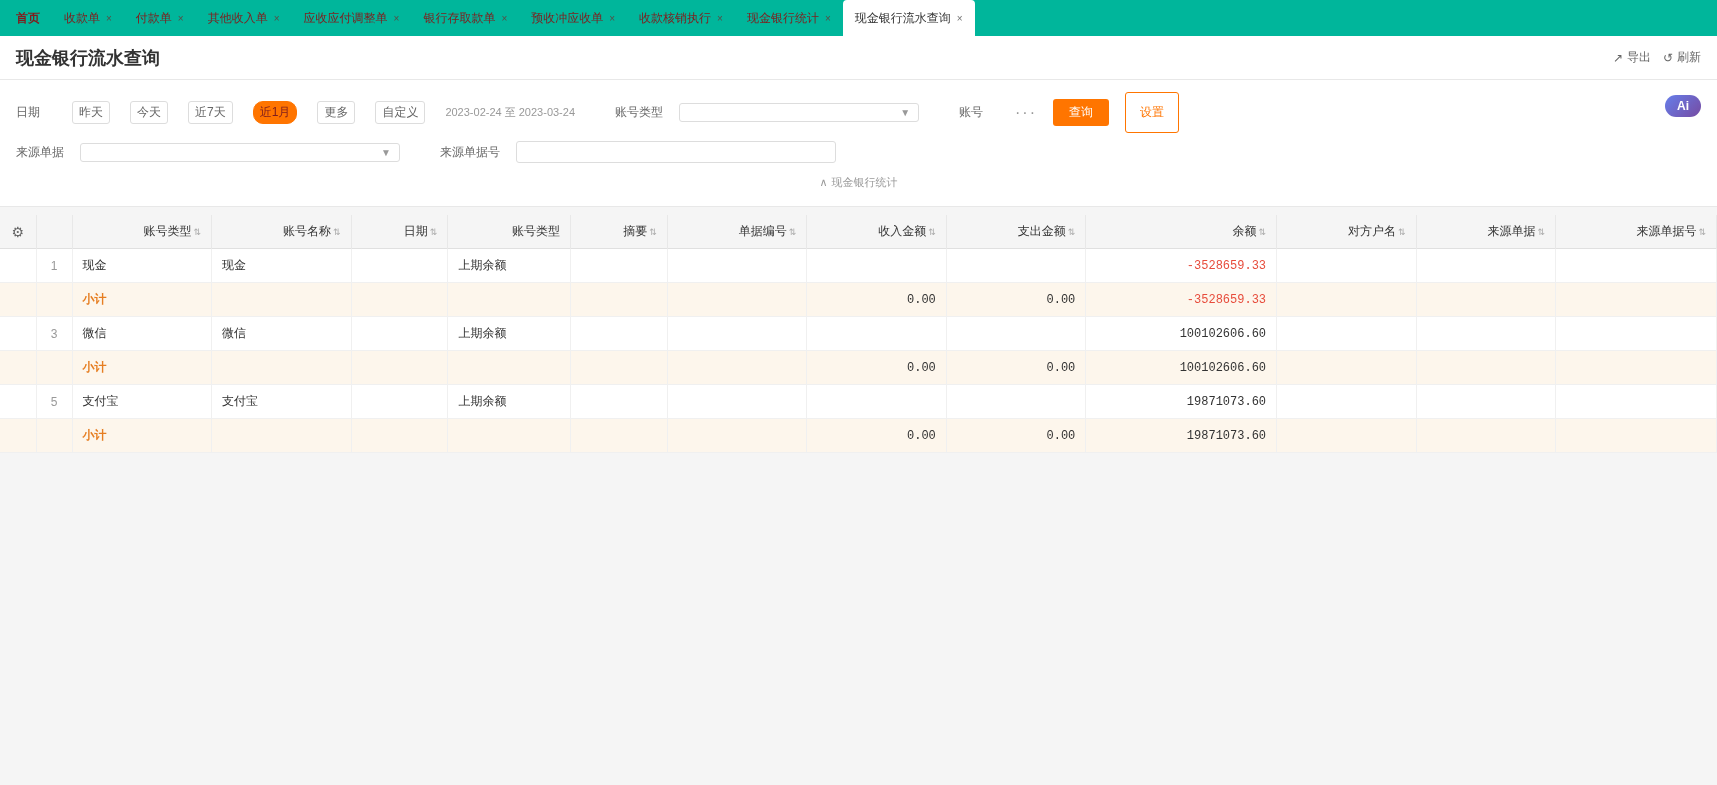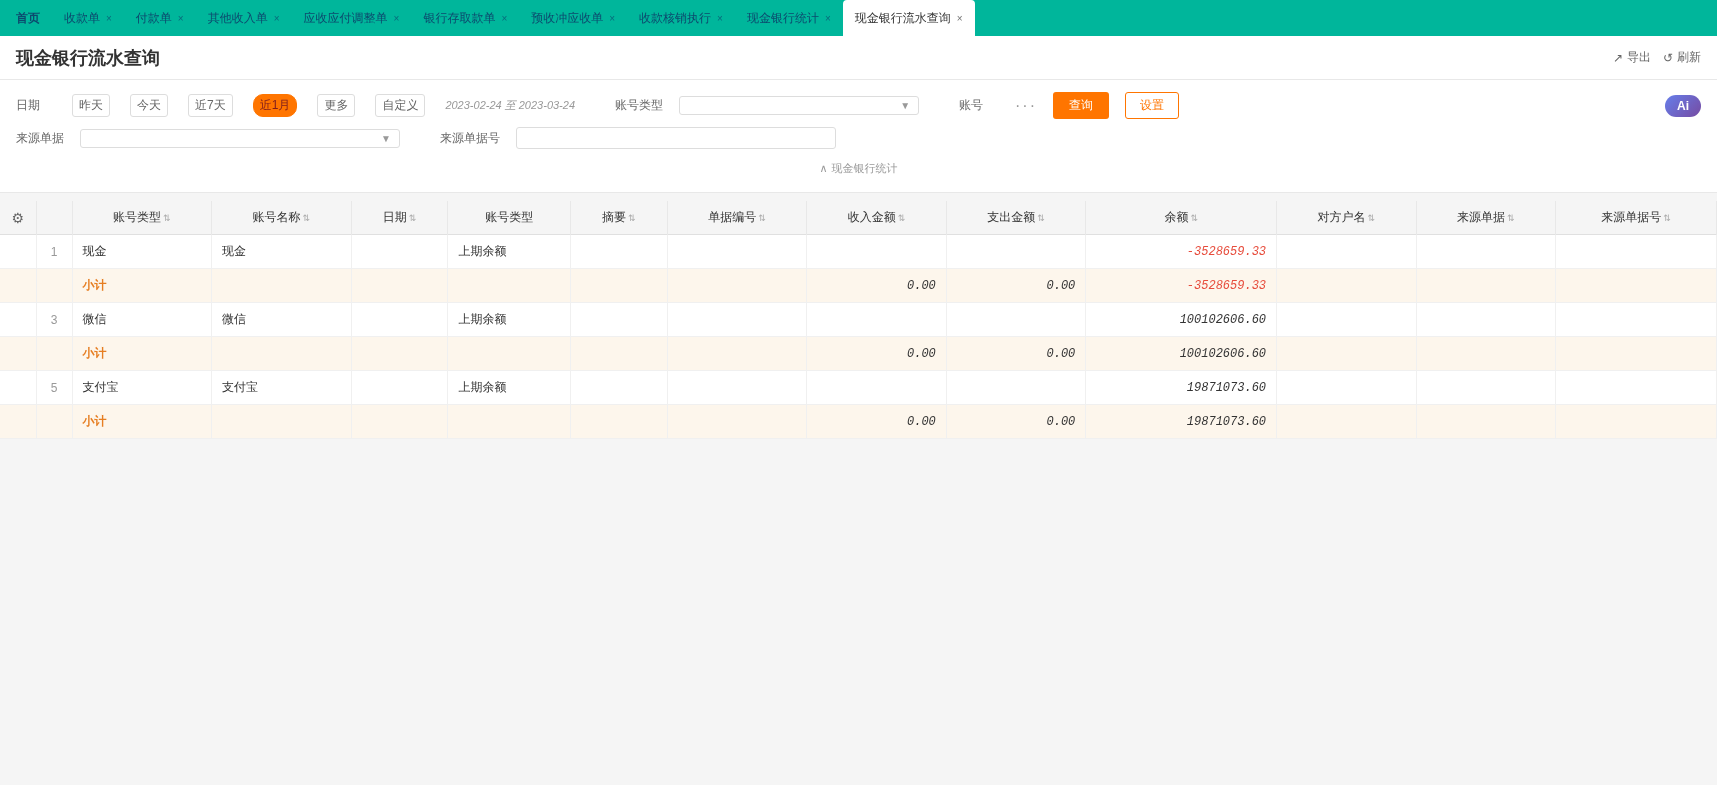--- a/index.html
+++ b/index.html
@@ -12,21 +12,21 @@
       background: #00b69b;
       height: 36px;
       padding: 0 4px;
       overflow: hidden;
     }
     .nav-item {
       display: flex;
       align-items: center;
       padding: 0 12px;
       height: 36px;
-      color: #0c4a6e;
+      color: #7f1d1d;
       font-size: 12px;
       cursor: pointer;
       white-space: nowrap;
       position: relative;
     }
     .nav-item.active {
       background: #fff;
       color: #333;
       border-radius: 4px 4px 0 0;
     }
@@ -102,21 +102,20 @@
     .date-btn.active {
       background: #ff7500;
       border-color: #ff7500;
       color: #7f1d1d;
       border-radius: 10px;
     }
     .date-range-text {
       font-size: 11px;
       color: #999;
       margin-left: 4px;
-      font-style: italic;
     }
     .filter-select {
       display: flex;
       align-items: center;
       border: 1px solid #ddd;
       border-radius: 3px;
       padding: 3px 8px;
       min-width: 200px;
       background: #fff;
       cursor: pointer;
@@ -145,21 +144,21 @@
       border-radius: 3px;
       padding: 5px 16px;
       cursor: pointer;
       font-size: 12px;
     }
     .settings-btn {
       background: #fff;
       color: #ff7500;
       border: 1px solid #ff7500;
       border-radius: 3px;
-      padding: 4px 14px;
+      padding: 11px 14px;
       cursor: pointer;
       font-size: 12px;
     }
 
     .collapse-bar {
       display: flex;
       align-items: center;
       justify-content: center;
       padding: 4px 0;
       color: #999;
@@ -177,21 +176,21 @@
       width: 100%;
       border-collapse: collapse;
       font-size: 12px;
     }
     thead tr {
       background: #f5f5f5;
       border-bottom: 1px solid #e0e0e0;
     }
     thead th {
       padding: 8px 10px;
-      text-align: center;
+      text-align: right;
       color: #333;
       font-weight: normal;
       border-right: 1px solid #e8e8e8;
       white-space: nowrap;
       position: relative;
     }
     thead th .sort-icon {
       color: #aaa;
       font-size: 9px;
       margin-left: 2px;
@@ -208,21 +207,20 @@
     }
     tbody td {
       padding: 8px 10px;
       color: #333;
       border-right: 1px solid #f0f0f0;
       white-space: nowrap;
     }
     tbody td.number-cell {
       text-align: right;
       font-family: 'Courier New', monospace;
-      font-style: italic;
     }
     tbody td.negative {
       color: #e74c3c;
     }
     tbody td.row-num {
       color: #999;
       text-align: center;
     }
     .gear-icon {
       font-size: 14px;

